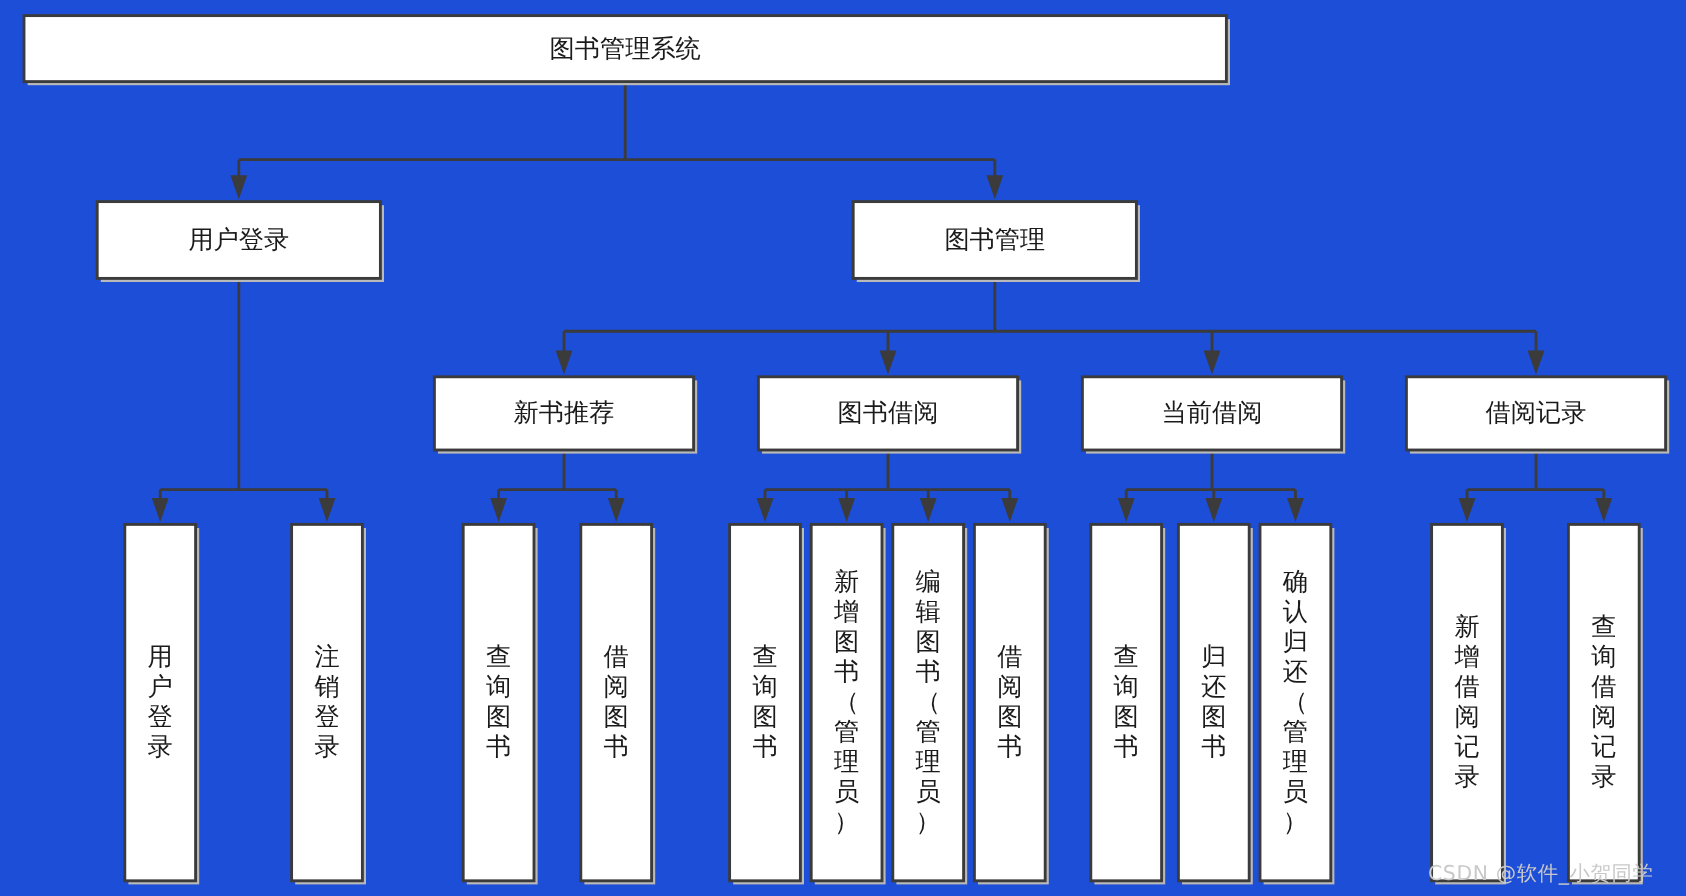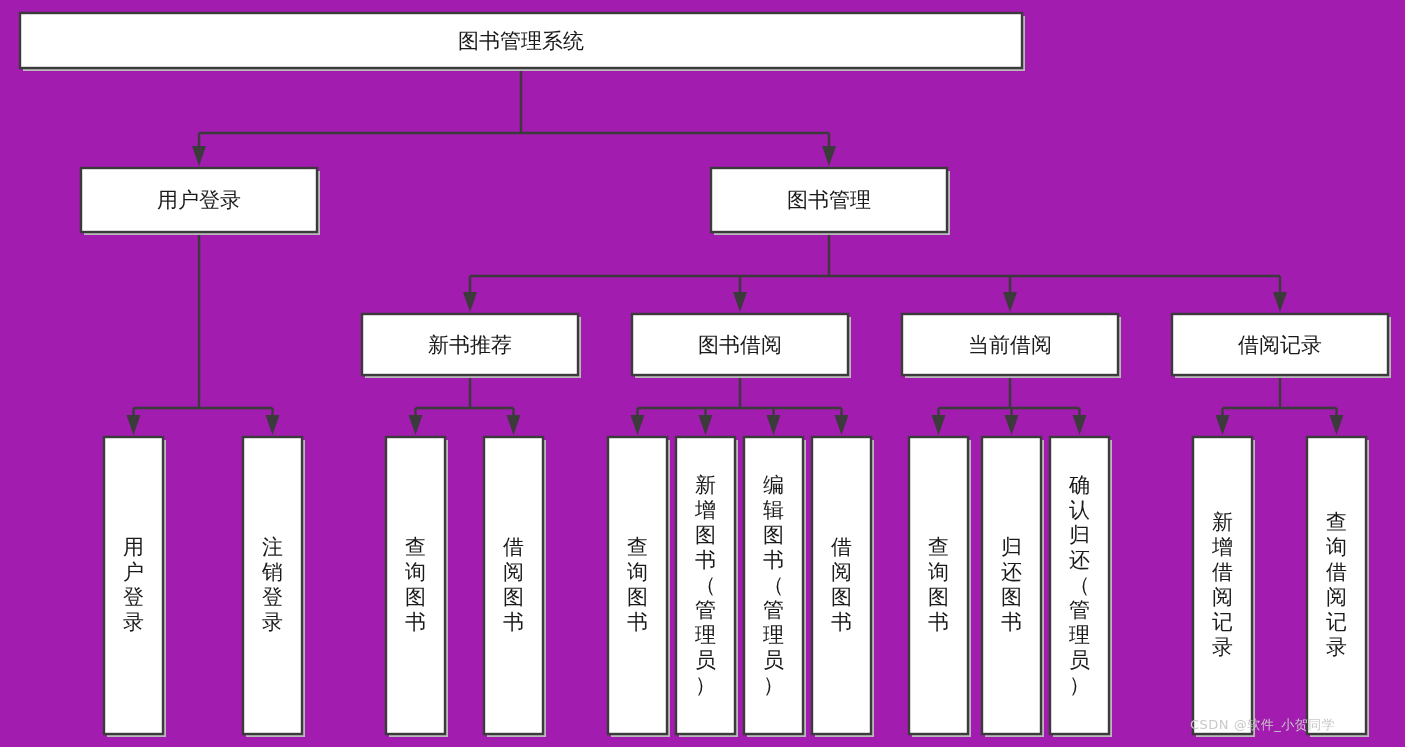--- a/index.html
+++ b/index.html
@@ -8,21 +8,21 @@
     padding: 0;
     background: #ffffff;
   }
   body {
     font-family: "DejaVu Sans", "Liberation Sans", sans-serif;
   }
   #diagram-root {
     position: relative;
     width: 1405px;
     height: 747px;
-    background: #a21caf;
+    background: #1d4ed8;
     overflow: hidden;
   }
   svg#flow-svg {
     position: absolute;
     left: 0;
     top: 0;
     width: 1405px;
     height: 747px;
     display: block;
   }
@@ -54,21 +54,21 @@
   .node-label-vert {
     font-family: "DejaVu Sans", "Liberation Sans", sans-serif;
     font-size: 21px;
     fill: #1a1a1a;
     text-anchor: middle;
     white-space: pre;
   }
   .watermark-text {
     position: absolute;
     font-family: "DejaVu Sans", "Liberation Sans", sans-serif;
-    font-size: 13px;
+    font-size: 17px;
     color: #c9c9c9;
     letter-spacing: 0.5px;
     white-space: nowrap;
     pointer-events: none;
   }
 </style>
 </head>
 <body>
 
 <div id="diagram-root">

